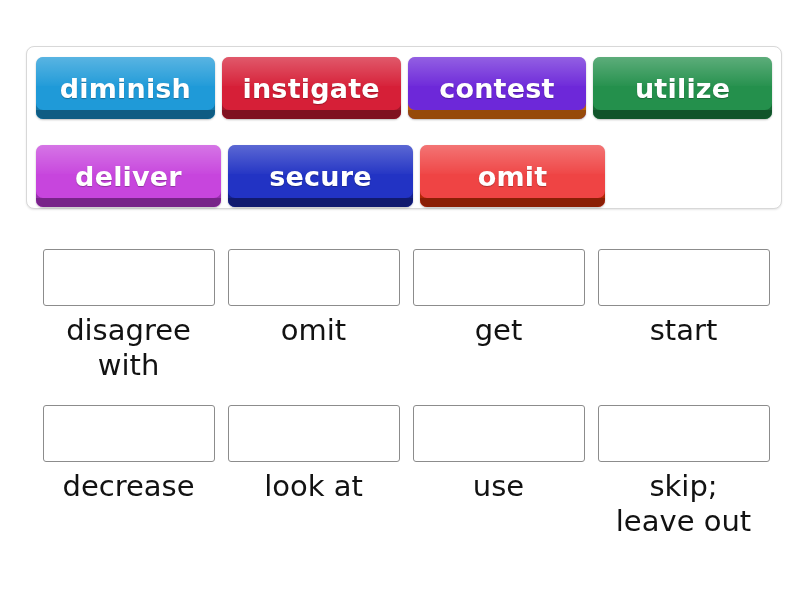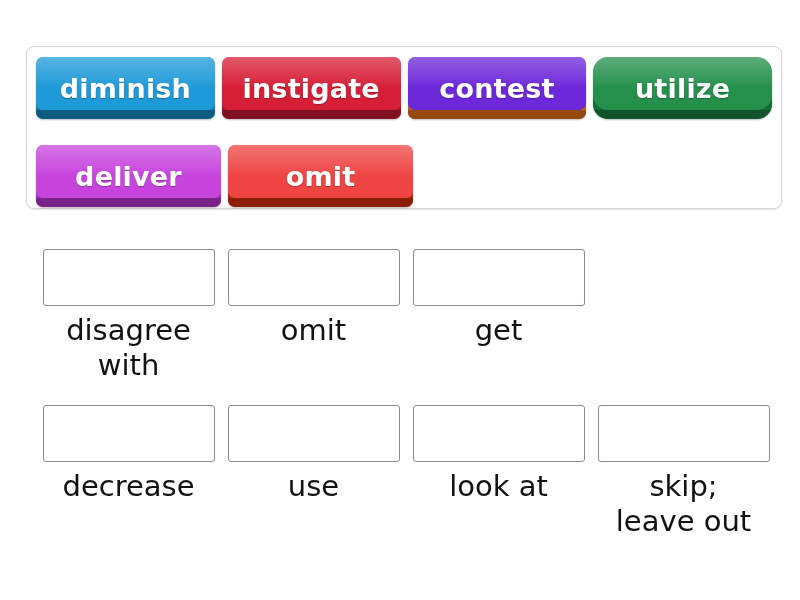--- a/index.html
+++ b/index.html
@@ -128,28 +128,31 @@
   <div class="tile-row">
     <div class="tile" style="background: rgb(31, 154, 216); box-shadow: rgb(20, 119, 168) 0px -9px 0px inset, rgba(0, 0, 0, 0.25) 0px 1px 2px;">
       <span class="tile-label">diminish</span>
     </div>
     <div class="tile" style="background: rgb(214, 31, 55); box-shadow: rgb(163, 22, 42) 0px -9px 0px inset, rgba(0, 0, 0, 0.25) 0px 1px 2px;">
       <span class="tile-label">instigate</span>
     </div>
     <div class="tile" style="background: #6d28d9; box-shadow: rgb(192, 95, 12) 0px -9px 0px inset, rgba(0, 0, 0, 0.25) 0px 1px 2px;">
       <span class="tile-label">contest</span>
     </div>
-    <div class="tile" style="background: rgb(36, 144, 76); box-shadow: rgb(23, 107, 54) 0px -9px 0px inset, rgba(0, 0, 0, 0.25) 0px 1px 2px; border-radius: 15px;">
+    <div class="tile" style="background: rgb(36, 144, 76); box-shadow: rgb(23, 107, 54) 0px -9px 0px inset, rgba(0, 0, 0, 0.25) 0px 1px 2px;">
       <span class="tile-label">utilize</span>
     </div>
   </div>
 
   <div class="tile-row">
     <div class="tile" style="background: rgb(199, 69, 221); box-shadow: rgb(154, 47, 176) 0px -9px 0px inset, rgba(0, 0, 0, 0.25) 0px 1px 2px;">
       <span class="tile-label">deliver</span>
+    </div>
+    <div class="tile" style="background: rgb(34, 51, 196); box-shadow: rgb(22, 34, 143) 0px -9px 0px inset, rgba(0, 0, 0, 0.25) 0px 1px 2px;">
+      <span class="tile-label">secure</span>
     </div>
     <div class="tile" style="background: #ef4444; box-shadow: rgb(178, 40, 8) 0px -9px 0px inset, rgba(0, 0, 0, 0.25) 0px 1px 2px;">
       <span class="tile-label">omit</span>
     </div>
   </div>
 
 </div>
 
 <div class="answer-row" id="answer-row-1">
   <div class="answer-cell">
@@ -158,33 +161,37 @@
 with</div>
   </div>
   <div class="answer-cell">
     <div class="drop-box"></div>
     <div class="answer-label">omit</div>
   </div>
   <div class="answer-cell">
     <div class="drop-box"></div>
     <div class="answer-label">get</div>
   </div>
+  <div class="answer-cell">
+    <div class="drop-box"></div>
+    <div class="answer-label">start</div>
+  </div>
 </div>
 
 <div class="answer-row" id="answer-row-2">
   <div class="answer-cell">
     <div class="drop-box"></div>
     <div class="answer-label">decrease</div>
   </div>
   <div class="answer-cell">
     <div class="drop-box"></div>
-    <div class="answer-label">use</div>
+    <div class="answer-label">look at</div>
   </div>
   <div class="answer-cell">
     <div class="drop-box"></div>
-    <div class="answer-label">look at</div>
+    <div class="answer-label">use</div>
   </div>
   <div class="answer-cell">
     <div class="drop-box"></div>
     <div class="answer-label">skip;
 leave out</div>
   </div>
 </div>
 
 </body></html>

